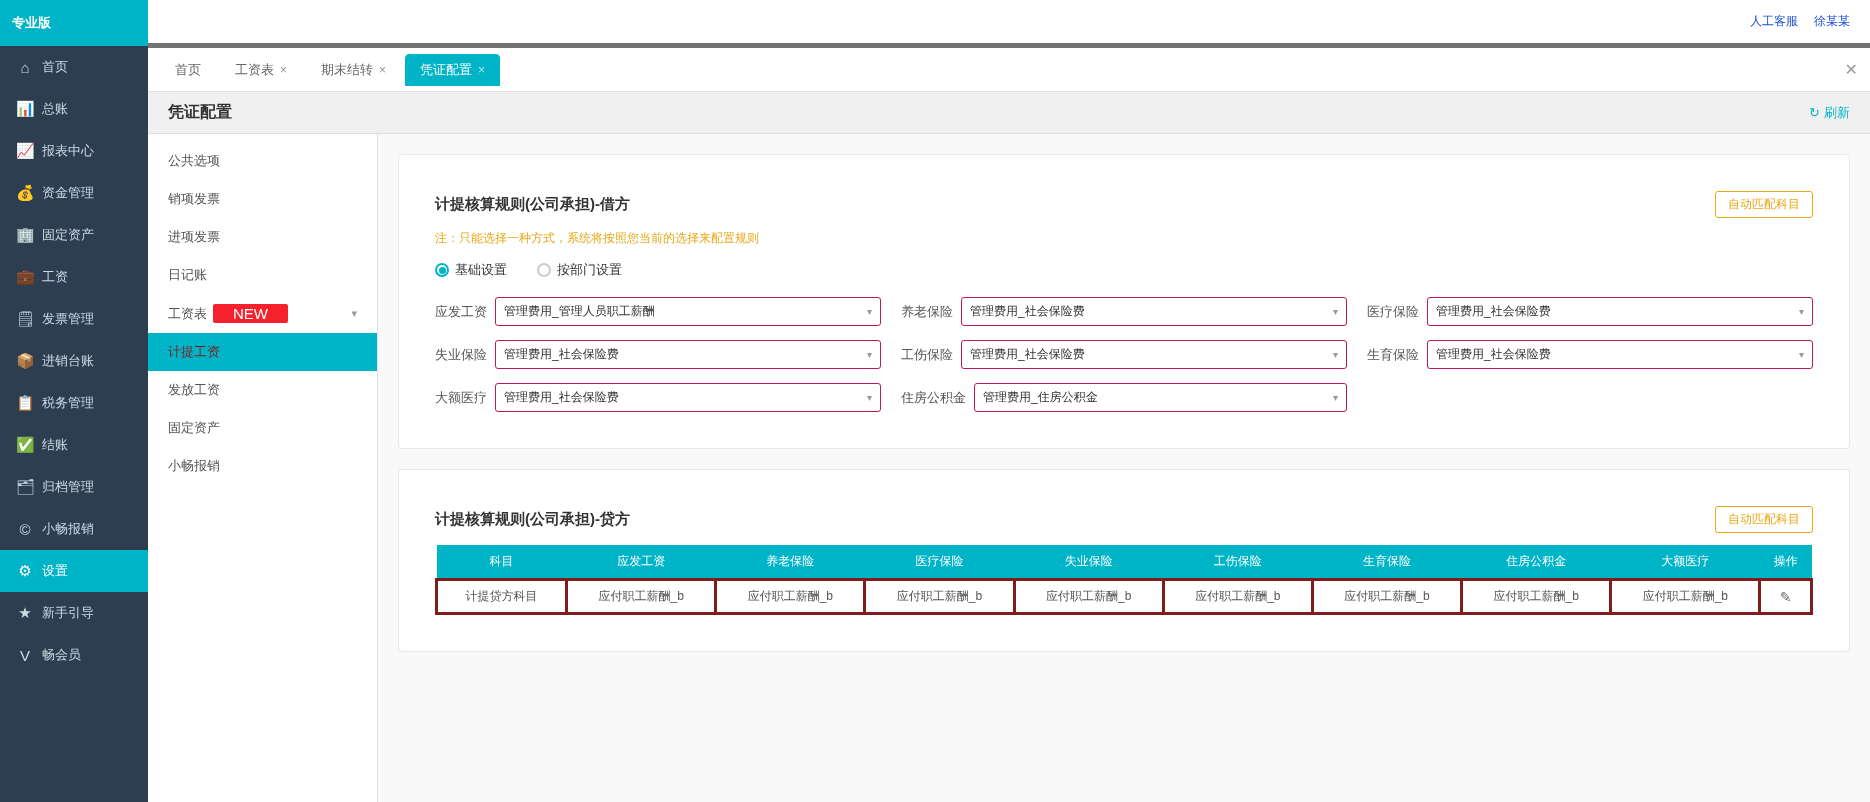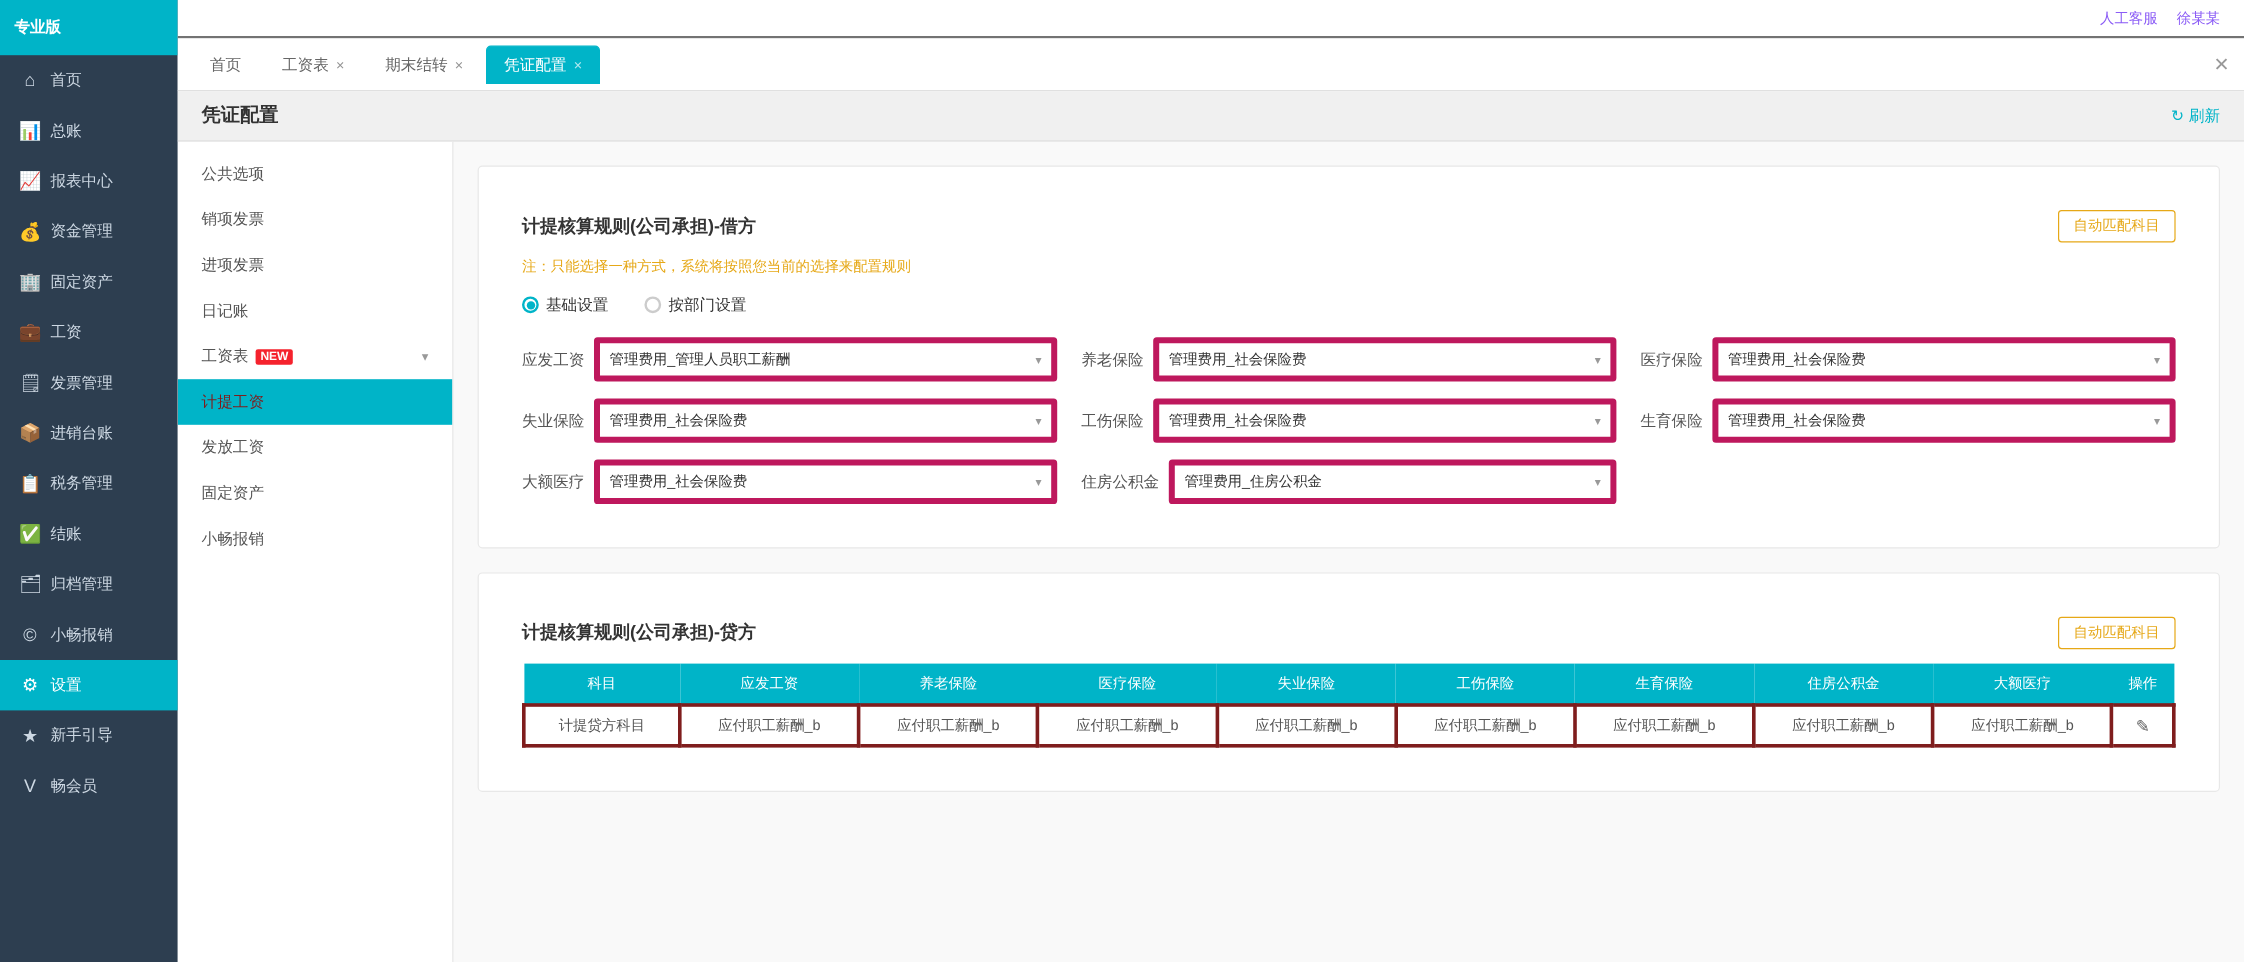--- a/index.html
+++ b/index.html
@@ -26,21 +26,21 @@
     .page-title { font-size: 16px; font-weight: bold; color: #333; }
     .refresh-btn { color: #00b4c8; cursor: pointer; font-size: 13px; display: flex; align-items: center; gap: 4px; }
 
     
     .content-area { display: flex; flex: 1; overflow: hidden; }
 
     
     .left-nav { width: 230px; background: #fff; border-right: 1px solid #e0e0e0; padding-top: 8px; overflow-y: auto; flex-shrink: 0; }
     .left-nav-item { padding: 10px 20px; cursor: pointer; color: #555; font-size: 13px; display: flex; align-items: center; gap: 6px; }
     .left-nav-item.active { background: #00b4c8; color: #7f1d1d; }
-    .new-badge { background: #f5222d; color: #fff; font-size: 10px; padding: 1px 4px; border-radius: 2px; font-weight: bold; }
+    .new-badge { background: #f5222d; color: #fff; font-size: 15px; padding: 1px 20px; border-radius: 2px; }
     .left-nav-item.has-arrow { justify-content: space-between; }
 
     
     .main-panel { flex: 1; overflow-y: auto; background: #f9f9f9; padding: 20px; }
 
     
     .section { background: #fff; border: 1px solid #e8e8e8; border-radius: 4px; margin-bottom: 20px; padding: 36px; }
     .section-header { display: flex; align-items: center; justify-content: space-between; margin-bottom: 12px; }
     .section-title { font-size: 15px; font-weight: bold; color: #333; }
     .auto-match-btn { border: 1px solid #e6a817; color: #e6a817; background: #fff; padding: 4px 12px; border-radius: 3px; cursor: pointer; font-size: 12px; }
@@ -50,31 +50,31 @@
     .radio-group { display: flex; align-items: flex-end; gap: 30px; margin-bottom: 18px; }
     .radio-option { display: flex; align-items: center; gap: 6px; cursor: pointer; font-size: 13px; }
     .radio-circle { width: 14px; height: 14px; border-radius: 50%; border: 2px solid #ccc; display: flex; align-items: center; justify-content: center; }
     .radio-circle.selected { border-color: #00b4c8; }
     .radio-dot { width: 7px; height: 7px; border-radius: 50%; background: #00b4c8; }
 
     
     .form-grid { display: grid; grid-template-columns: repeat(3, 1fr); gap: 14px 20px; }
     .form-field { display: flex; align-items: center; gap: 8px; }
     .field-label { color: #555; font-size: 13px; white-space: nowrap; flex-shrink: 0; }
-    .field-select { flex: 1; display: flex; align-items: center; justify-content: space-between; border: 5px solid #be185d; border-radius: 3px; padding: 5px 8px; background: #fff; cursor: pointer; font-size: 12px; color: #333; min-width: 180px; }
+    .field-select { flex: 1; display: flex; align-items: center; justify-content: space-between; border: 1px solid #be185d; border-radius: 3px; padding: 5px 8px; background: #fff; cursor: pointer; font-size: 12px; color: #333; min-width: 180px; }
     .select-arrow { color: #999; font-size: 10px; }
 
     
     .credit-table { width: 100%; border-collapse: collapse; }
     .credit-table th { background: #00b4c8; color: #fff; text-align: center; padding: 8px 6px; font-size: 12px; font-weight: normal; }
     .credit-table td { border: 3px solid #7f1d1d; padding: 7px 8px; font-size: 12px; text-align: center; color: #555; background: #fff; }
     .edit-icon { color: #666; cursor: pointer; font-size: 14px; }
 
     
-    .top-bar { height: 32px; background: #fff; border-bottom: 2px solid #737373; display: flex; align-items: center; justify-content: flex-end; padding: 0 20px; gap: 16px; font-size: 12px; color: #8b5cf6; }
+    .top-bar { height: 48px; background: #fff; border-bottom: 5px solid #737373; display: flex; align-items: center; justify-content: flex-end; padding: 0 20px; gap: 16px; font-size: 12px; color: #1d4ed8; }
 
     .close-btn { font-size: 16px; color: #999; cursor: pointer; margin-left: auto; }
   </style>
 </head>
 <body>
 
 <div class="sidebar">
   <div class="sidebar-logo">专业版</div>
   <div>
     <div class="sidebar-item">

